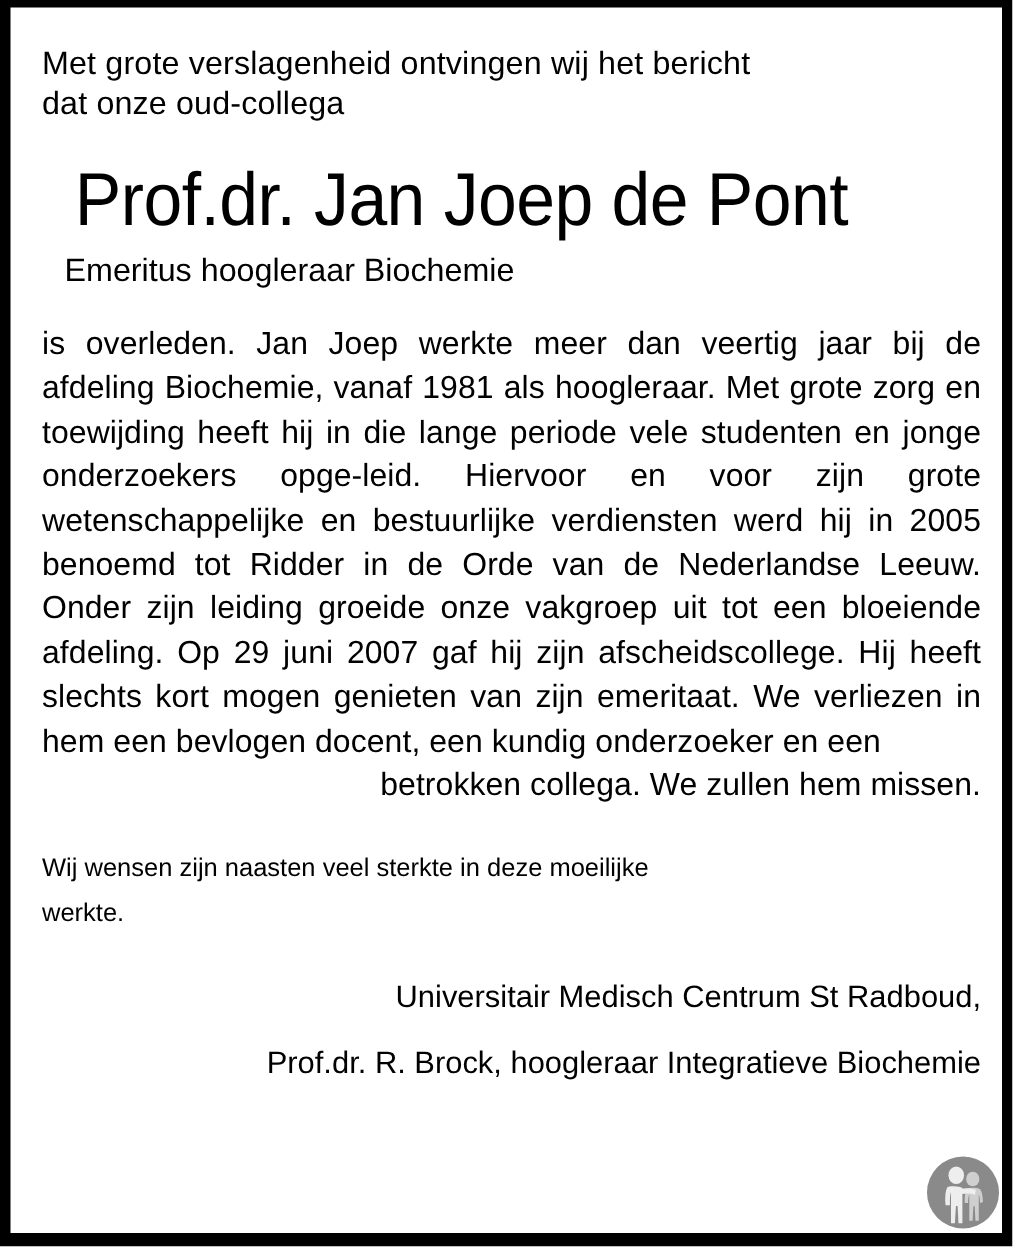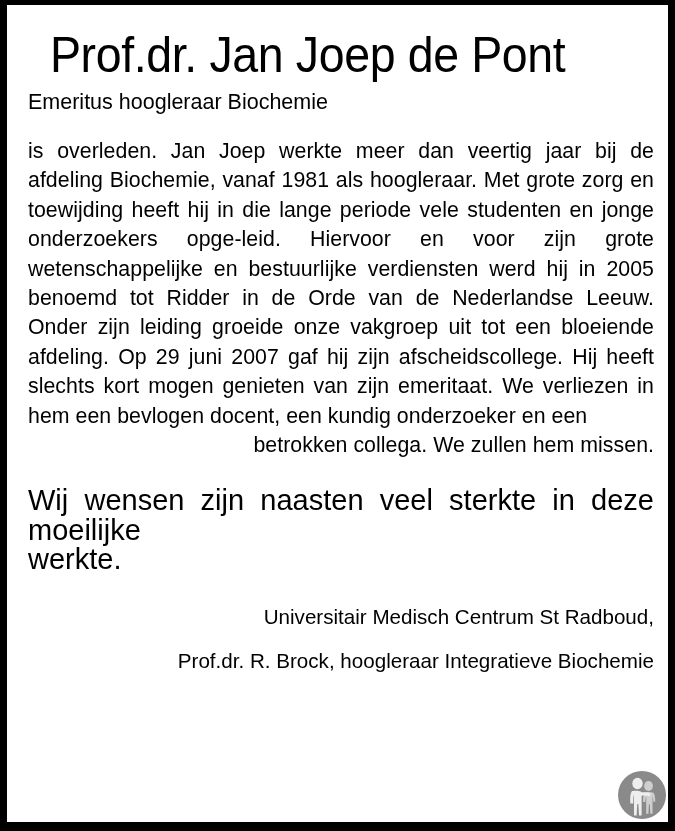--- a/index.html
+++ b/index.html
@@ -54,21 +54,21 @@
     margin: 0;
     font-size: 50px;
     line-height: 56px;
     font-weight: 400;
     letter-spacing: -0.4px;
     white-space: nowrap;
     transform: scaleX(0.93);
     transform-origin: center;
   }
   .deceased-role {
-    margin: 0;
+    margin: 15px;
     margin-top: 6px;
     font-size: 21.5px;
     line-height: 26px;
     font-weight: 400;
   }
 
   
   .body-text {
     margin: 0;
     margin-top: 22px;
@@ -78,21 +78,21 @@
     text-justify: inter-word;
     letter-spacing: 0.05px;
   }
   .body-text .final {
     text-align: right;
   }
 
   .wish-text {
     margin: 0;
     margin-top: 26px;
-    font-size: 29px;
+    font-size: 17px;
     line-height: 29.4px;
     text-align: justify;
   }
   .wish-text .final {
     text-align: left;
   }
 
   
   .signature {
     margin-top: 28px;
@@ -110,20 +110,24 @@
     width: 50px;
     height: 50px;
   }
 </style>
 </head>
 <body>
 
 <div class="notice">
   <div class="inner">
 
+    <div class="intro">
+      <div>Met grote verslagenheid ontvingen wij het bericht</div>
+      <div class="lastline">dat onze oud-collega</div>
+    </div>
 
     <div class="name-block">
       <h1 class="deceased-name">Prof.dr. Jan Joep de Pont</h1>
       <p class="deceased-role">Emeritus hoogleraar Biochemie</p>
     </div>
 
     <div class="body-text">
       <span>is overleden. Jan Joep werkte meer dan veertig jaar bij de afdeling Biochemie, vanaf 1981 als hoogleraar. Met grote zorg en toewijding heeft hij in die lange periode vele studenten en jonge onderzoekers opge-leid. Hiervoor en voor zijn grote wetenschappelijke en bestuurlijke verdiensten werd hij in 2005 benoemd tot Ridder in de Orde van de Nederlandse Leeuw. Onder zijn leiding groeide onze vakgroep uit tot een bloeiende afdeling. Op 29 juni 2007 gaf hij zijn afscheidscollege. Hij heeft slechts kort mogen genieten van zijn emeritaat. We verliezen in hem een bevlogen docent, een kundig onderzoeker en een</span>
       <div class="final">betrokken collega. We zullen hem missen.</div>
     </div>

